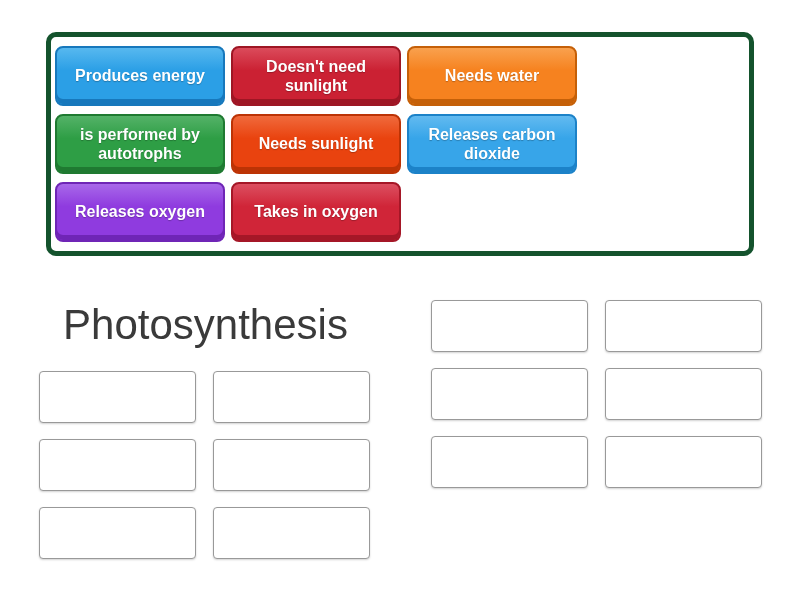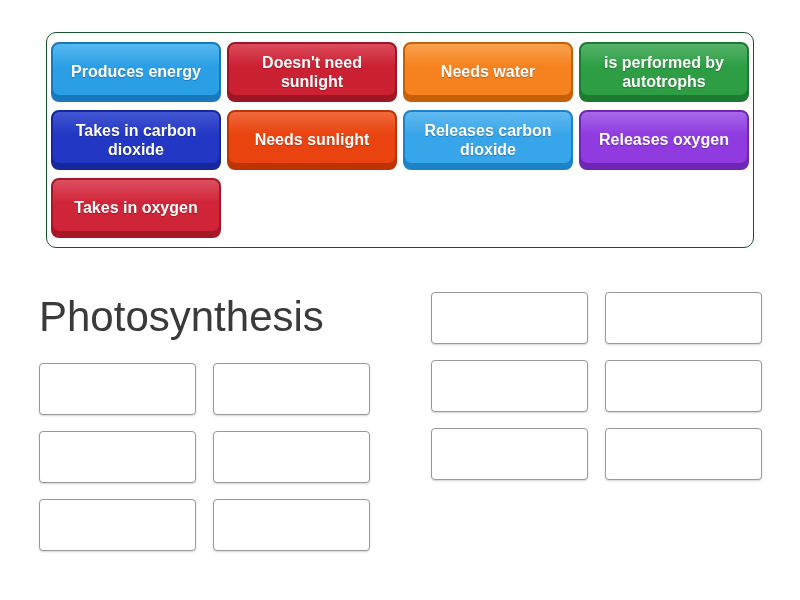--- a/index.html
+++ b/index.html
@@ -7,21 +7,21 @@
     width:800px;height:600px;overflow:hidden;
     font-family:"Liberation Sans","DejaVu Sans",sans-serif;
     position:relative;
   }
 
   
   .tray{
     box-sizing:border-box;
     margin:32px 46px 0 46px;
     width:708px;
-    border:1px solid #14532d;
+    border:5px solid #14532d;
     border-radius:10px;
     background:#ffffff;
     padding:9px 4px;
     display:flex;
     flex-wrap:wrap;
     gap:8px 6px;
   }
   .tile{
     box-sizing:border-box;
     width:170px;height:60px;
@@ -46,21 +46,21 @@
     display:flex;
     gap:59px;
     margin:44px 0 0 39px;
   }
   .group{width:333px;}
   .group-title{
     margin:0 0 21px 0;
     font-size:42px;
     font-weight:400;
     color:#3a3a3a;
-    text-align:left;
+    text-align:center;
     line-height:1.18;
     letter-spacing:0;
   }
   .slots{
     display:grid;
     grid-template-columns:repeat(2,157px);
     gap:16px 17px;
   }
   .slot{
     box-sizing:border-box;
@@ -79,23 +79,20 @@
     <span>Produces energy</span>
   </div>
     <div class="tile" style="--bg: #CB2133; --light: #DB4B5B; --dark: #9E1624;">
     <span>Doesn't need sunlight</span>
   </div>
     <div class="tile" style="--bg: #F6821F; --light: #F9A14E; --dark: #C56008;">
     <span>Needs water</span>
   </div>
     <div class="tile" style="--bg: #2E9E45; --light: #54B268; --dark: #1F7A31;">
     <span>is performed by autotrophs</span>
-  </div>
-    <div class="tile" style="--bg: #2238C4; --light: #4356D2; --dark: #16279B;">
-    <span>Takes in carbon dioxide</span>
   </div>
     <div class="tile" style="--bg: #E9430F; --light: #F06A3C; --dark: #BC3305;">
     <span>Needs sunlight</span>
   </div>
     <div class="tile" style="--bg: #37A5E9; --light: #62BAF0; --dark: #1C82C8;">
     <span>Releases carbon dioxide</span>
   </div>
     <div class="tile" style="--bg: #8F3BDF; --light: #A868E9; --dark: #6F25B6;">
     <span>Releases oxygen</span>
   </div>

